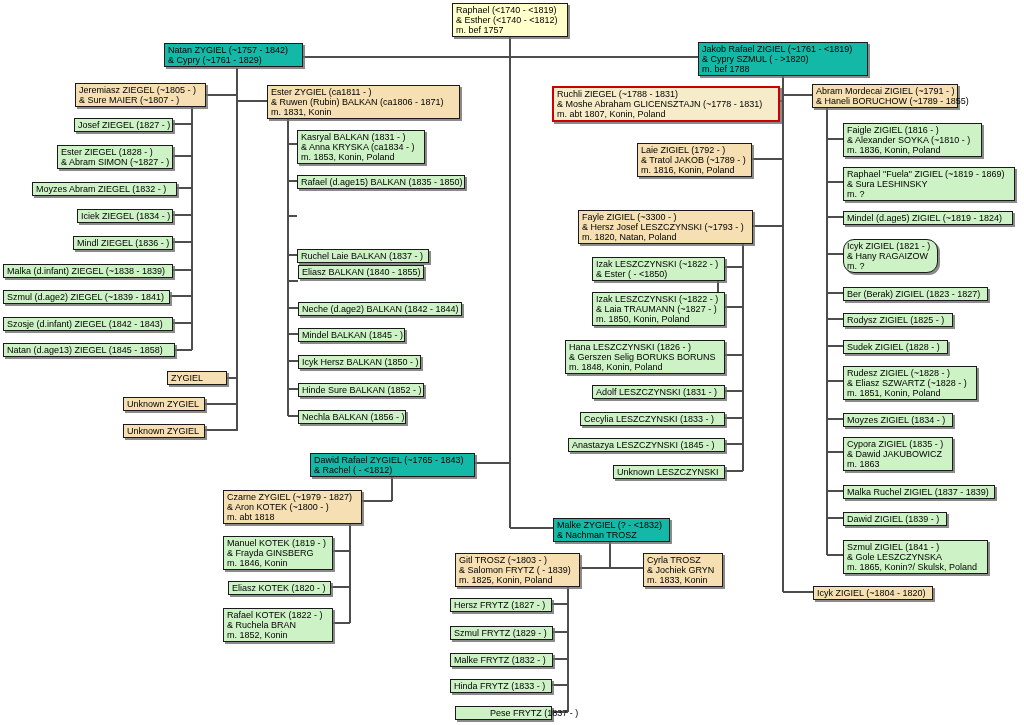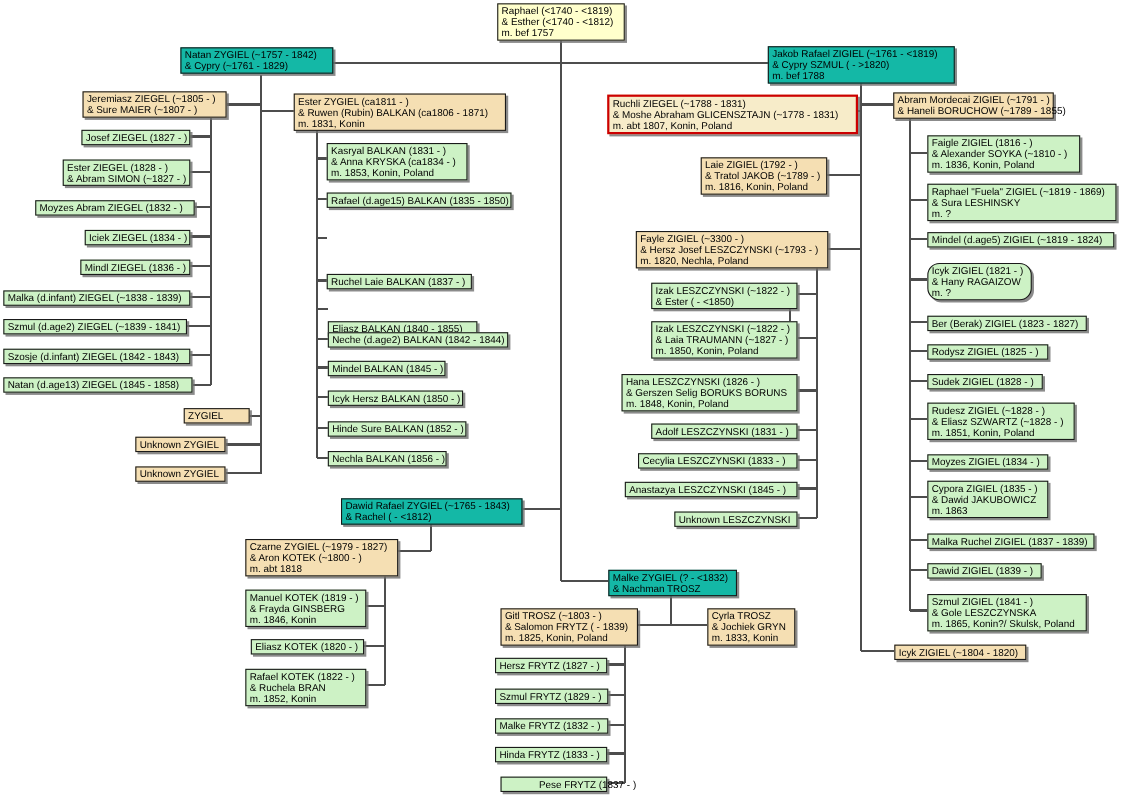--- a/index.html
+++ b/index.html
@@ -147,21 +147,21 @@
       <div class="pline">m. abt 1807, Konin, Poland</div>
     </div>
     <div class="node union" style="left: 637px; top: 143px; width: 115px;">
       <div class="pline">Laie ZIGIEL (1792 - )</div>
       <div class="pline">&amp; Tratol JAKOB (~1789 - )</div>
       <div class="pline">m. 1816, Konin, Poland</div>
     </div>
     <div class="node union" style="left: 578px; top: 210px; width: 175px;">
       <div class="pline">Fayle ZIGIEL (~3300 - )</div>
       <div class="pline">&amp; Hersz Josef LESZCZYNSKI (~1793 - )</div>
-      <div class="pline">m. 1820, Nechla, Poland</div>
+      <div class="pline">m. 1820, Natan, Poland</div>
     </div>
     <div class="node union" style="left: 812px; top: 84px; width: 146px;">
       <div class="pline">Abram Mordecai ZIGIEL (~1791 - )</div>
       <div class="pline">&amp; Haneli BORUCHOW (~1789 - 1855)</div>
     </div>
     <div class="node union" style="left: 223px; top: 490px; width: 139px;">
       <div class="pline">Czarne ZYGIEL (~1979 - 1827)</div>
       <div class="pline">&amp; Aron KOTEK (~1800 - )</div>
       <div class="pline">m. abt 1818</div>
     </div>
@@ -219,21 +219,21 @@
       <div class="pline">Kasryal BALKAN (1831 - )</div>
       <div class="pline">&amp; Anna KRYSKA (ca1834 - )</div>
       <div class="pline">m. 1853, Konin, Poland</div>
     </div>
     <div class="node child" style="left: 297px; top: 175px; width: 168px;">
       <div class="pline">Rafael (d.age15) BALKAN (1835 - 1850)</div>
     </div>
     <div class="node child" style="left: 297px; top: 249px; width: 132px;">
       <div class="pline">Ruchel Laie BALKAN (1837 - )</div>
     </div>
-    <div class="node child" style="left: 298px; top: 292px; width: 136px;">
+    <div class="node child" style="left: 298px; top: 265px; width: 126px;">
       <div class="pline">Eliasz BALKAN (1840 - 1855)</div>
     </div>
     <div class="node child" style="left: 298px; top: 302px; width: 164px;">
       <div class="pline">Neche (d.age2) BALKAN (1842 - 1844)</div>
     </div>
     <div class="node child" style="left: 298px; top: 328px; width: 107px;">
       <div class="pline">Mindel BALKAN (1845 - )</div>
     </div>
     <div class="node child" style="left: 298px; top: 355px; width: 123px;">
       <div class="pline">Icyk Hersz BALKAN (1850 - )</div>

